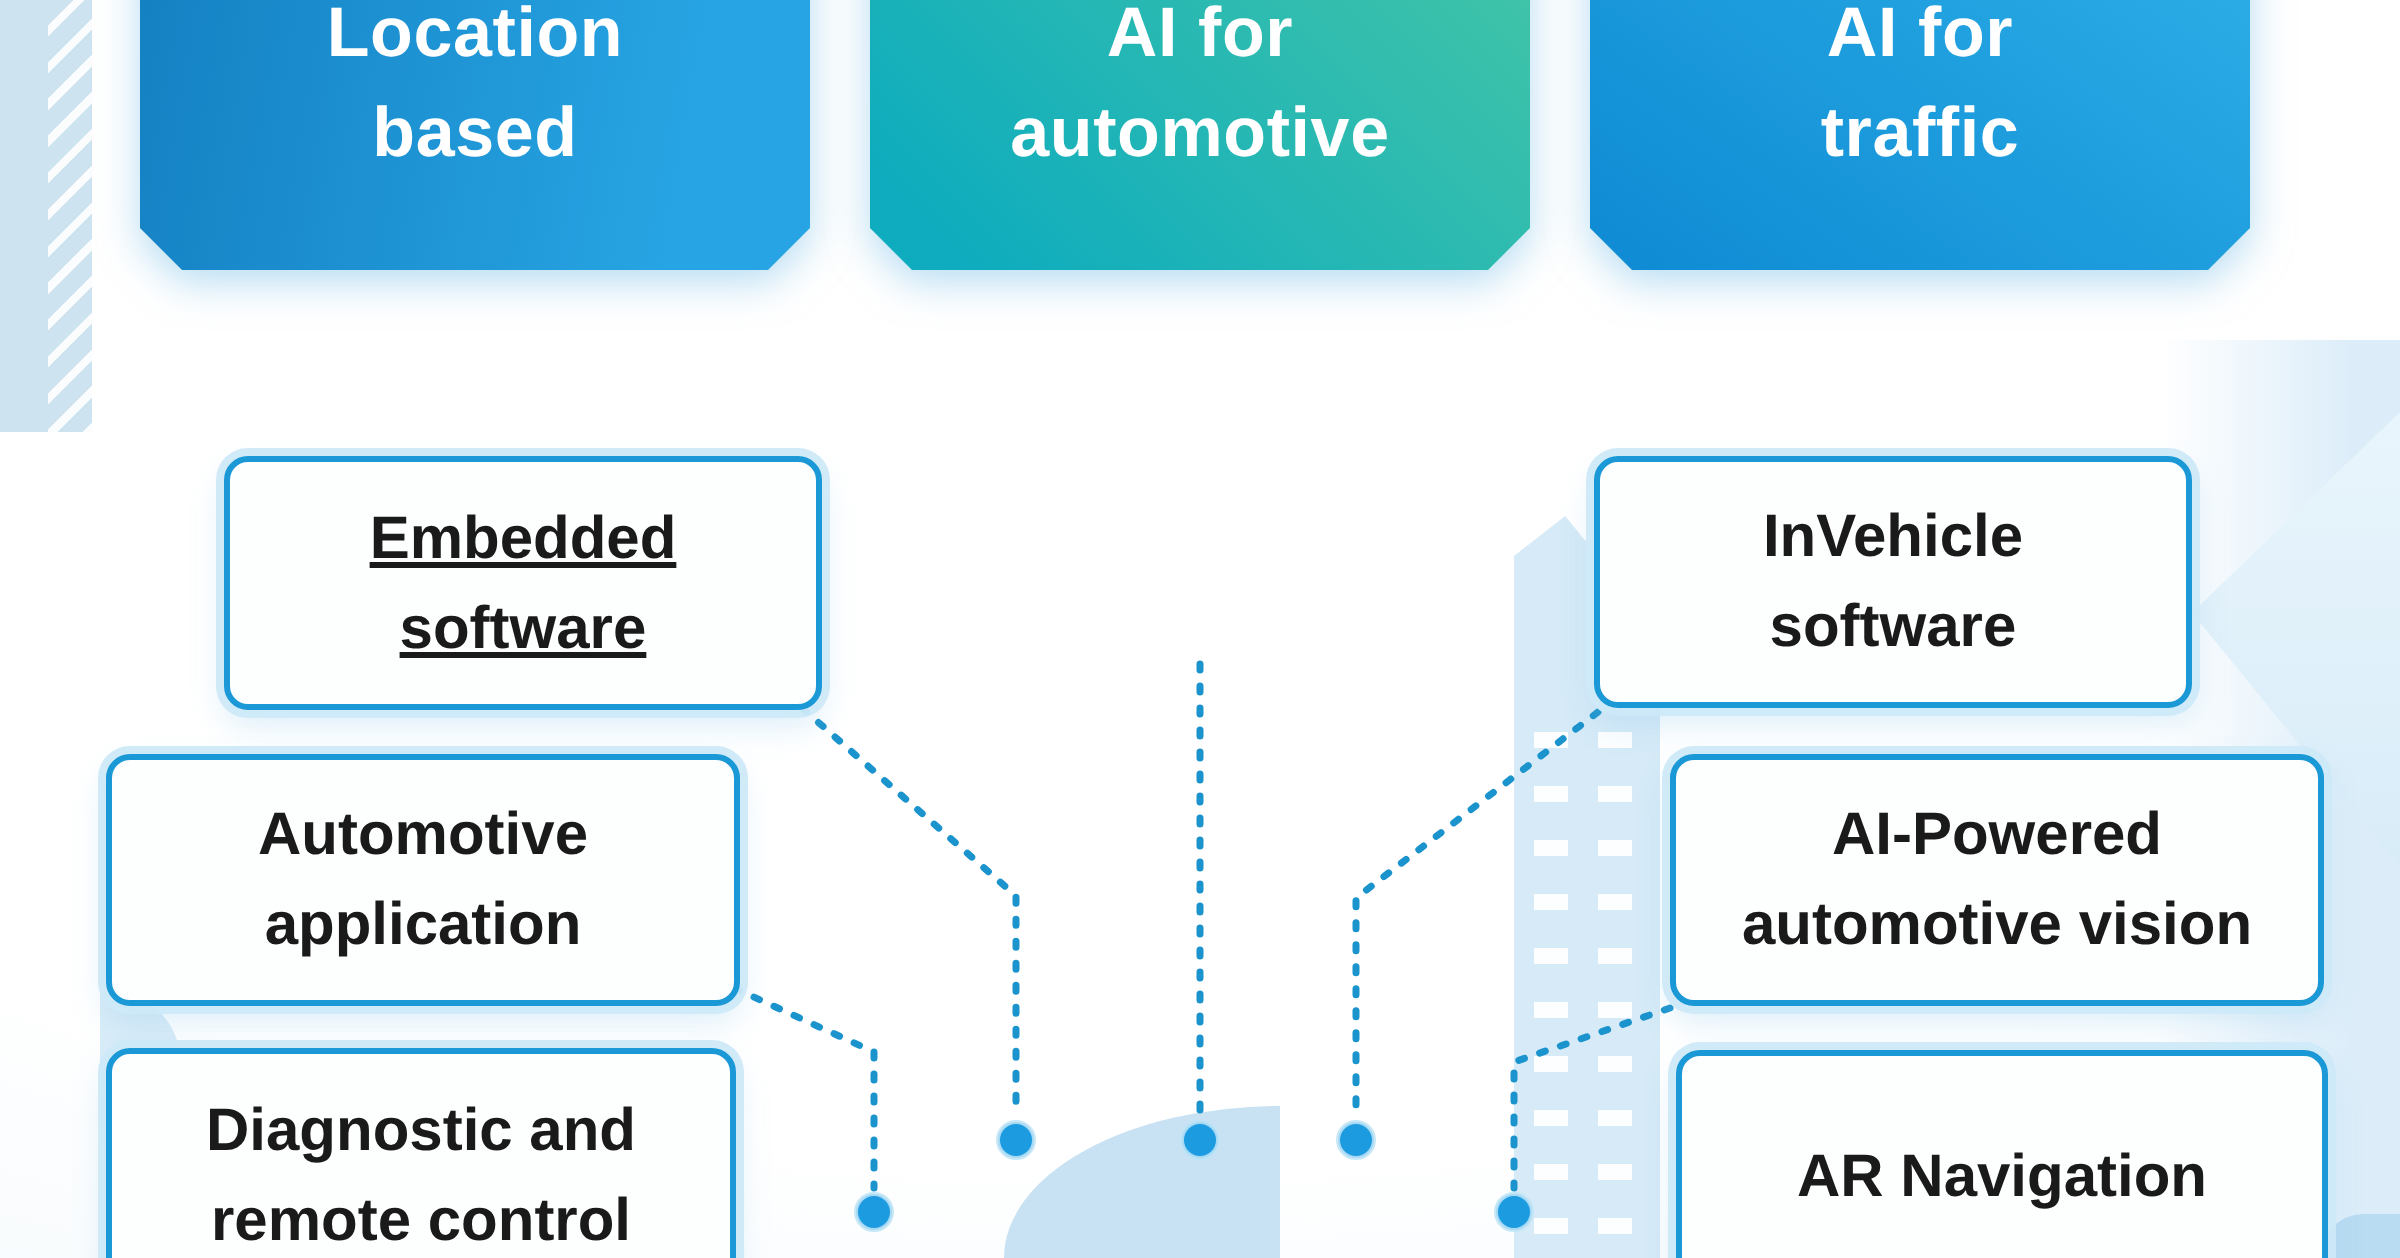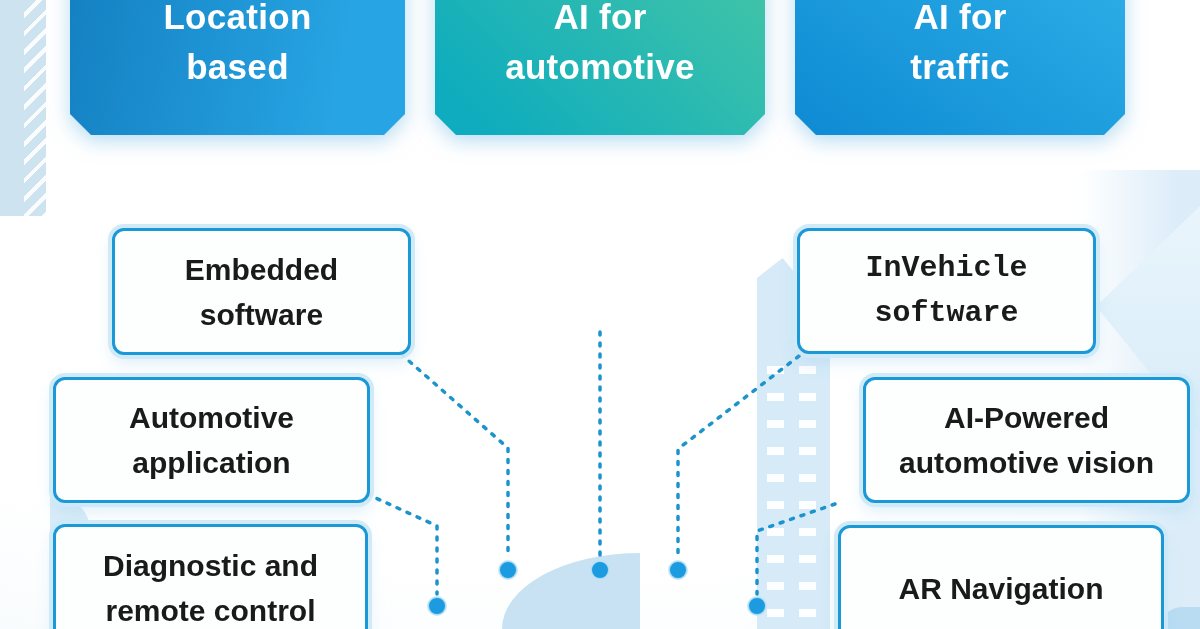--- a/index.html
+++ b/index.html
@@ -77,25 +77,25 @@
   .box{
     position:absolute;z-index:3;
     background:#fdfefe;
     border:3px solid #1b98d6;
     border-radius:12px;
     box-shadow:0 0 0 4px rgba(205,233,248,.95), 0 8px 16px rgba(140,200,235,.3);
     display:flex;align-items:center;justify-content:center;text-align:center;
     color:#1a1a1a;font-size:30px;font-weight:700;line-height:45px;
     white-space:pre-line;
   }
-  .box.embedded{left:112px;top:228px;width:293px;height:121px;}
+  .box.embedded{left:112px;top:228px;width:293px;height:121px;text-decoration:underline;}
   .box.ecu{left:450px;top:203px;width:295px;height:120px;}
-  .box.invehicle{left:797px;top:228px;width:293px;height:120px;font-family:Liberation Mono, monospace;}
+  .box.invehicle{left:797px;top:228px;width:293px;height:120px;}
   .box.autoapp{left:53px;top:377px;width:311px;height:120px;}
-  .box.aipowered{left:835px;top:377px;width:321px;height:120px;margin-left:28px;}
+  .box.aipowered{left:835px;top:377px;width:321px;height:120px;}
   .box.diagnostic{left:53px;top:524px;width:309px;height:121px;}
   .box.arnav{left:838px;top:525px;width:320px;height:121px;}
 </style>
 </head>
 <body>
 
 <div class="canvas">
 
   <div class="decor left-building"></div>
   <div class="decor left-leaf"></div>

